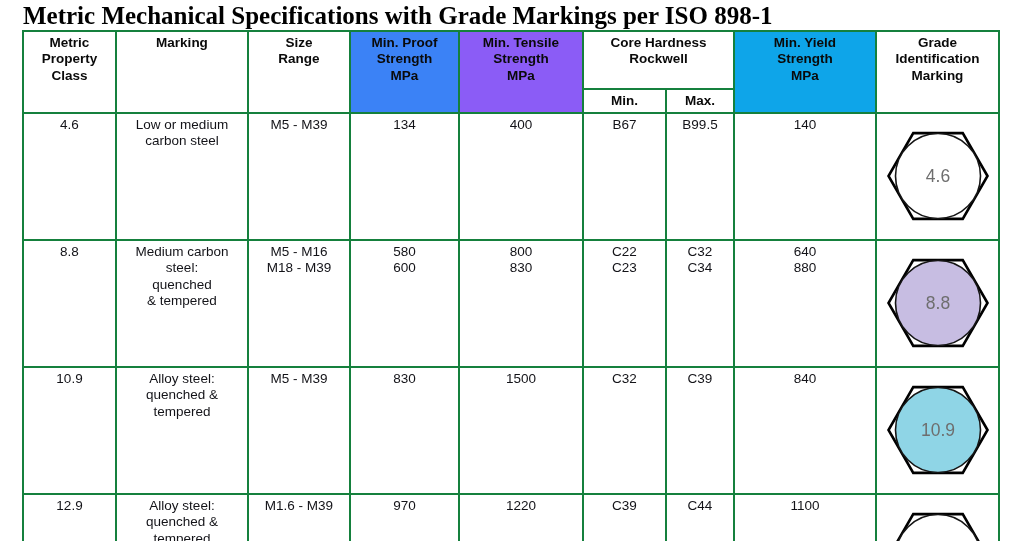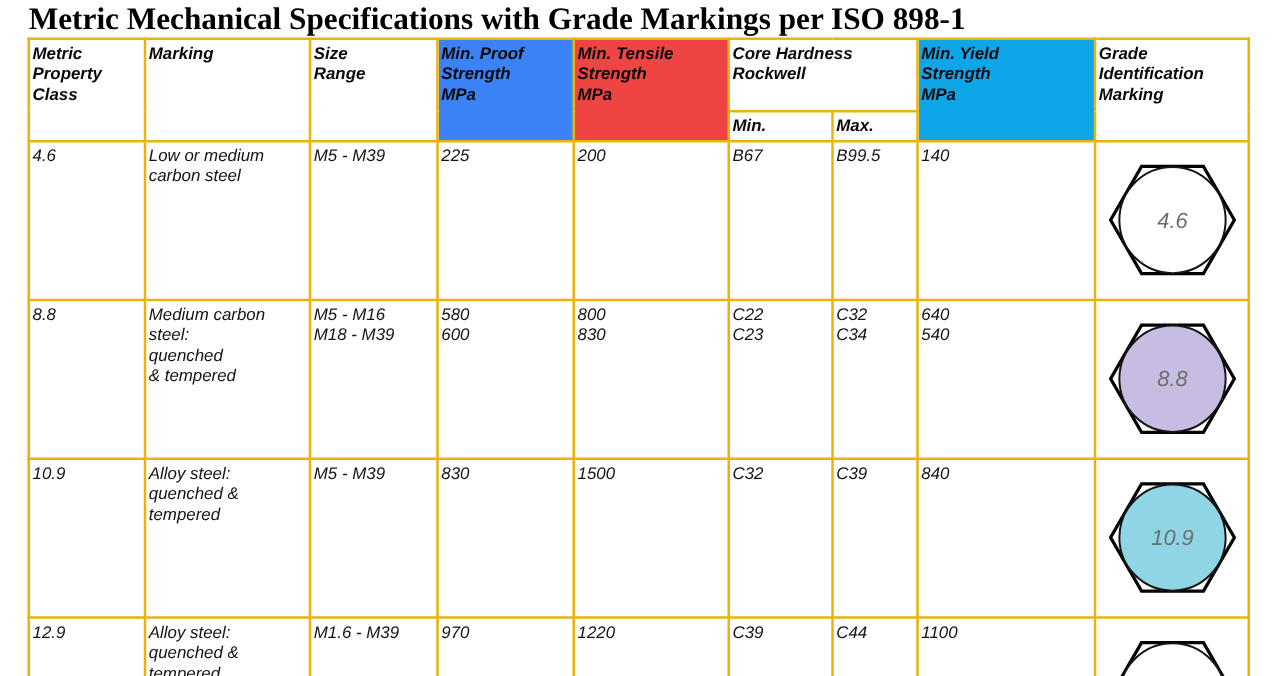--- a/index.html
+++ b/index.html
@@ -10,25 +10,25 @@
   .doc-title {
     position:absolute; left:23px; top:2px;
     font-family:"Liberation Serif", serif; font-weight:bold;
     font-size:25px; color:#000; white-space:nowrap;
   }
   table.spec {
     position:absolute; left:22px; top:30px;
     border-collapse:collapse; table-layout:fixed;
   }
   .spec th, .spec td {
-    border:2px solid #eab308;
+    border:2px solid #15803d;
     padding:3px 2px 2px 2px;
     font-size:13.5px; line-height:1.22; color:#131318;
-    text-align:left; vertical-align:top;
-    white-space:pre-line; overflow:hidden;font-style:italic;
+    text-align:center; vertical-align:top;
+    white-space:pre-line; overflow:hidden;
   }
   .spec th { font-weight:bold; color:#0a0a0a; }
   .spec td.mark-cell { vertical-align:middle; padding:0; }
   .hexwrap { display:flex; align-items:center; justify-content:center; }
   .hexnum {
     font-family:"Liberation Sans", sans-serif;
     font-size:17.5px; fill:#6e6e6e;
   }
 </style>
 </head>
@@ -52,21 +52,21 @@
       <tr style="height:58px">
     <th rowspan="2">Metric
 Property
 Class</th>
     <th rowspan="2">Marking</th>
     <th rowspan="2">Size
 Range</th>
     <th rowspan="2" style="background-color: #3b82f6;">Min. Proof
 Strength
 MPa</th>
-    <th rowspan="2" style="background-color: #ef4444;">Min. Tensile
+    <th rowspan="2" style="background-color: #8b5cf6;">Min. Tensile
 Strength
 MPa</th>
     <th colspan="2">Core Hardness
 Rockwell</th>
     <th rowspan="2" style="background-color: #0ea5e9;">Min. Yield
 Strength
 MPa</th>
     <th rowspan="2">Grade
 Identification
 Marking</th>
@@ -74,22 +74,22 @@
   <tr style="height:24px">
     <th>Min.</th>
     <th>Max.</th>
   </tr>
 
   <tr style="height:106px">
     <td>4.6</td>
     <td>Low or medium
 carbon steel</td>
     <td>M5 - M39</td>
-    <td>225</td>
-    <td>200</td>
+    <td>134</td>
+    <td>400</td>
     <td>B67</td>
     <td>B99.5</td>
     <td>140</td>
     <td class="mark-cell">
       <div class="hexwrap">
         <svg width="102" height="92" viewBox="0 0 102 92">
           <polygon points="100.5,46 75.75,3.1 26.25,3.1 1.5,46 26.25,88.9 75.75,88.9" fill="#ffffff" stroke="#000" stroke-width="2.6"></polygon>
           <circle cx="51" cy="46" r="42.5" stroke="#151515" stroke-width="1.6" fill="#FFFFFF"></circle>
           <text class="hexnum" x="51" y="52" text-anchor="middle">4.6</text>
         </svg>
@@ -107,21 +107,21 @@
 M18 - M39</td>
     <td>580
 600</td>
     <td>800
 830</td>
     <td>C22
 C23</td>
     <td>C32
 C34</td>
     <td>640
-540</td>
+880</td>
     <td class="mark-cell">
       <div class="hexwrap">
         <svg width="102" height="92" viewBox="0 0 102 92">
           <polygon points="100.5,46 75.75,3.1 26.25,3.1 1.5,46 26.25,88.9 75.75,88.9" fill="#ffffff" stroke="#000" stroke-width="2.6"></polygon>
           <circle cx="51" cy="46" r="42.5" stroke="#151515" stroke-width="1.6" fill="#C7BDE2"></circle>
           <text class="hexnum" x="51" y="52" text-anchor="middle">8.8</text>
         </svg>
       </div>
     </td>
   </tr>

